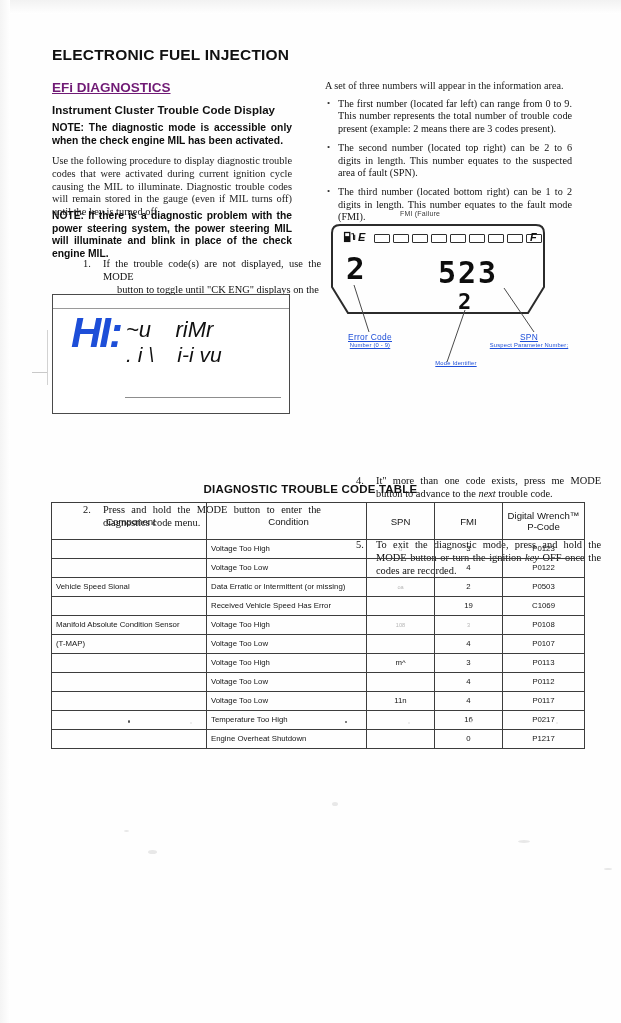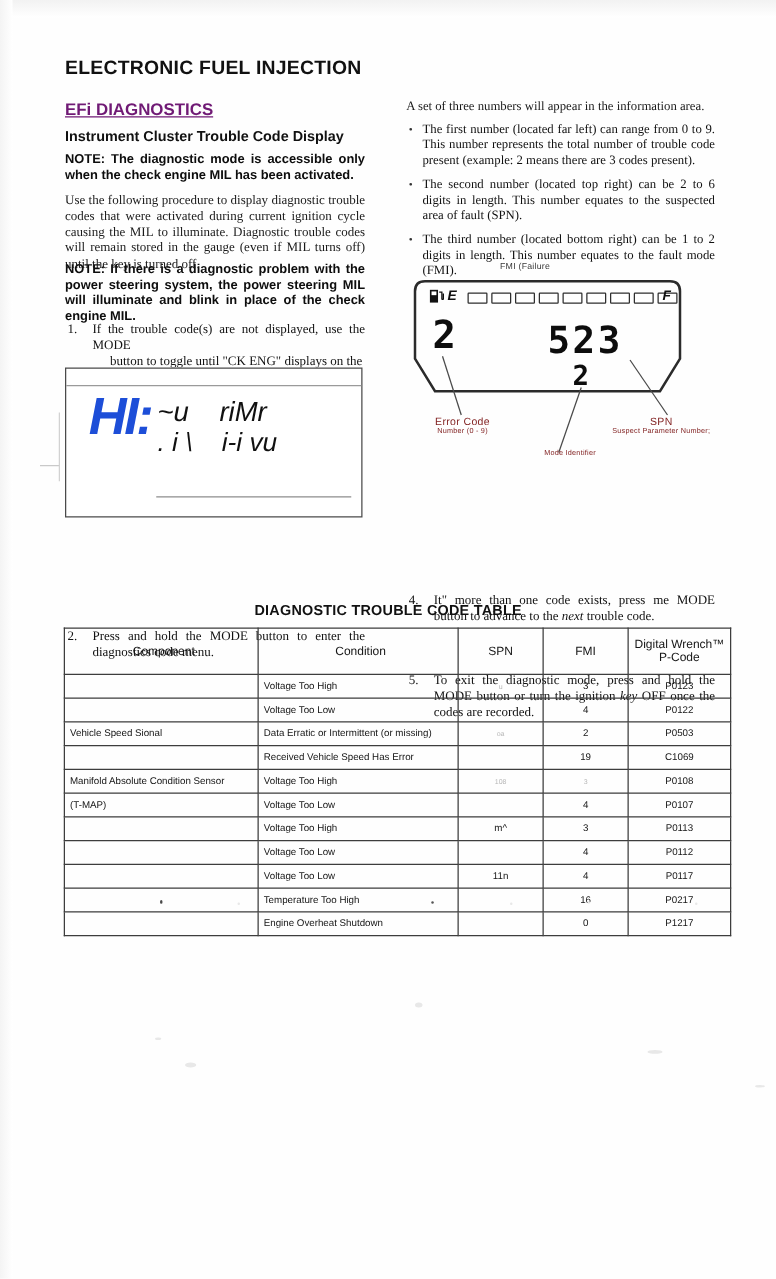--- a/index.html
+++ b/index.html
@@ -14,20 +14,21 @@
     font-family: "Liberation Serif", serif;
     color: #111;
     overflow: hidden;
   }
 
   
   #page {
     position: absolute;
     inset: 0;
     background: #fefefe;
+    padding-left: 29px;
   }
   
   #scan-top-edge {
     position: absolute;
     top: 0; left: 0; right: 0;
     height: 14px;
     background: linear-gradient(#f2f2f2, #ffffff);
   }
   #scan-left-edge {
     position: absolute;
@@ -234,22 +235,23 @@
     font-weight: bold;
     color: #0d0d0d;
   }
   #digit-error { left: 16px; top: 27px; font-size: 31px; letter-spacing: 0; }
   #digit-spn   { left: 108px; top: 32px; font-size: 30px; letter-spacing: 2px; }
   #digit-mode  { left: 128px; top: 66px; font-size: 22px; }
 
   .callout {
     position: absolute;
     font-family: "Liberation Sans", sans-serif;
-    color: #7f1d1d;
+    color: #1d4ed8;
     text-align: center;
+    text-decoration: underline;
   }
   .callout .t1 { font-size: 8.4px; letter-spacing: .3px; display: block; }
   .callout .t2 { font-size: 5.8px; letter-spacing: .2px; display: block; }
 
   
   #table-title {
     position: absolute;
     left: 0; right: 0; top: 483px;
     text-align: center;
     font-family: "Liberation Sans", sans-serif;

